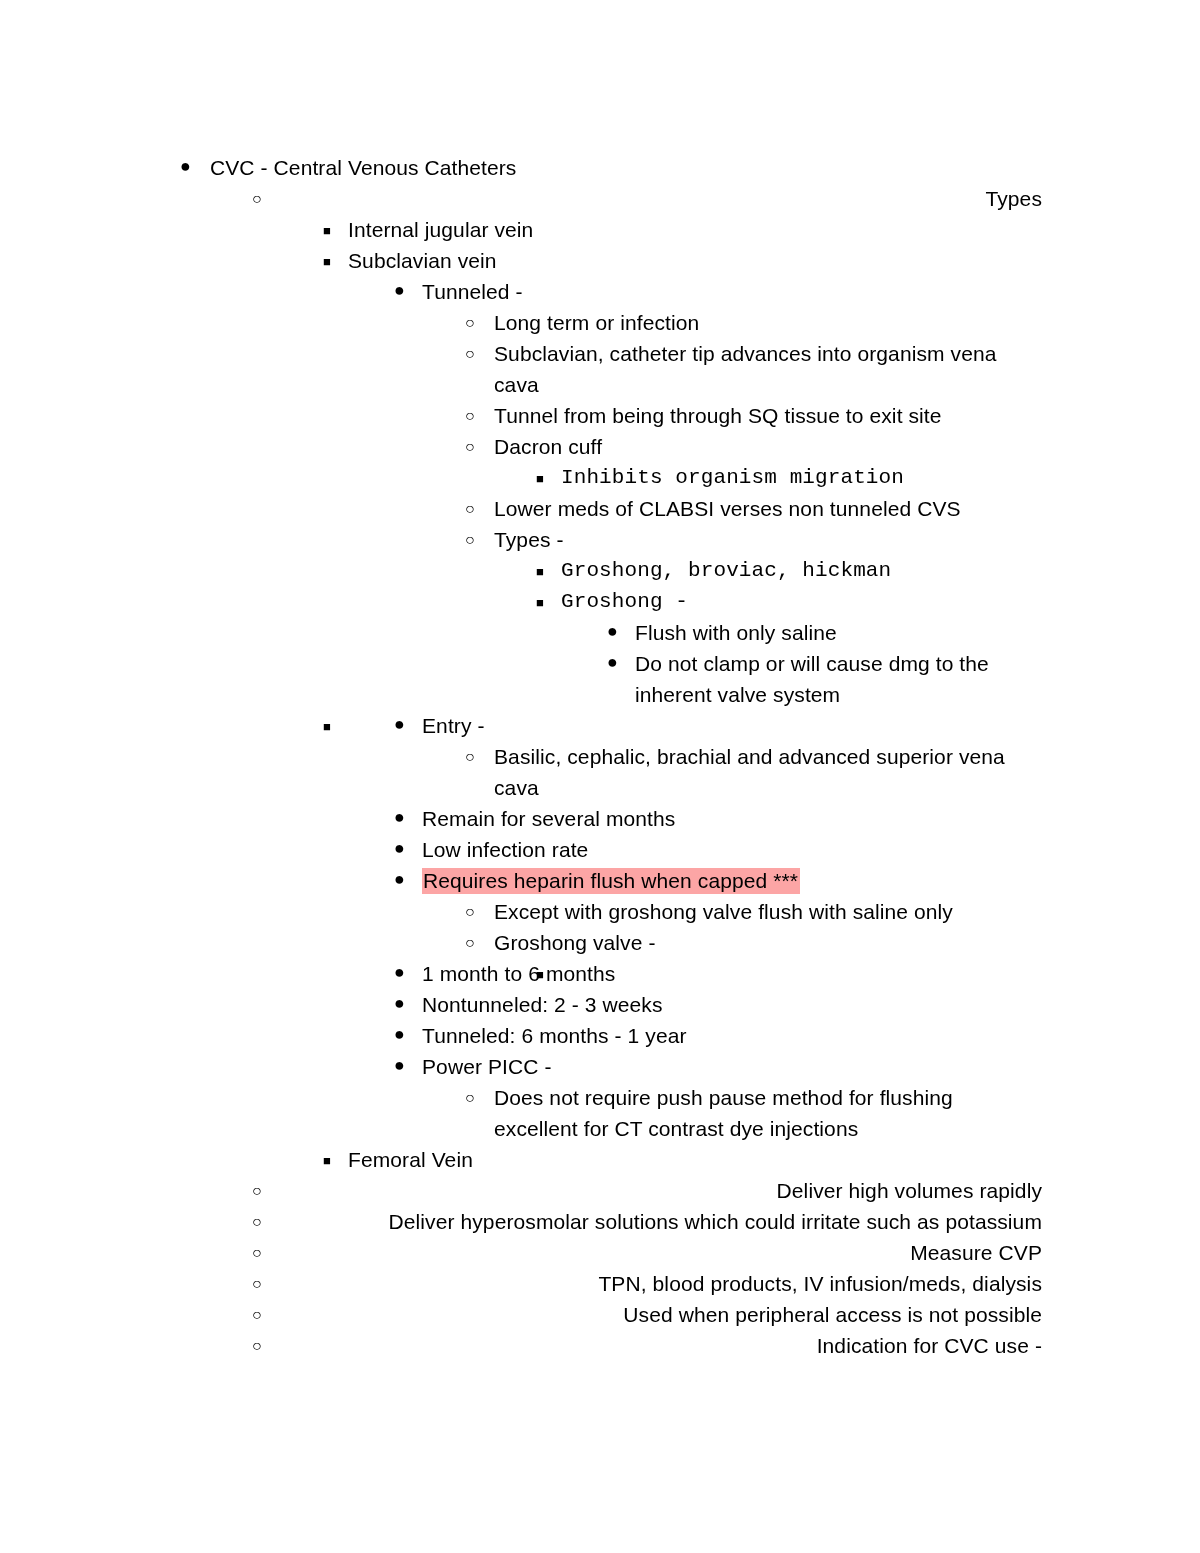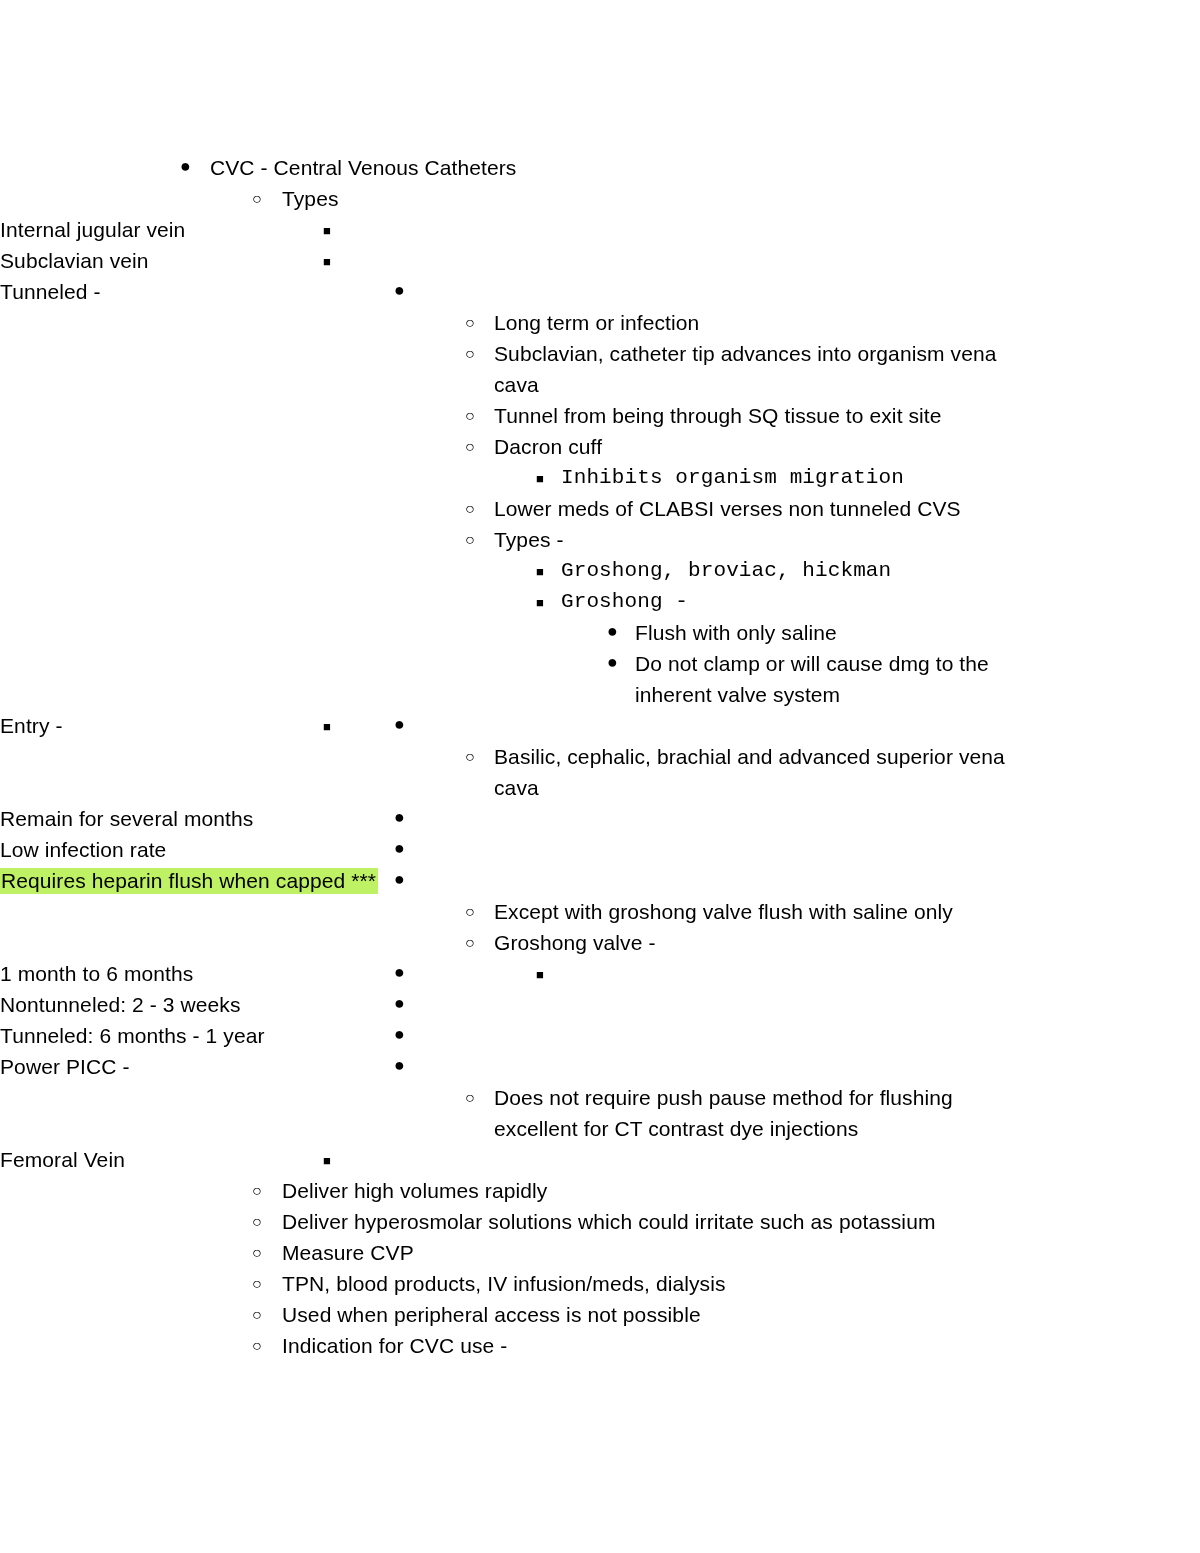--- a/index.html
+++ b/index.html
@@ -41,38 +41,38 @@
     font-size: 21px;
     line-height: 31px;
   }
   .bullet.disc   { font-size: 18px; }
   .bullet.circle { font-size: 16px; }
   .bullet.square { font-size: 13px; }
   .txt {
     display: block;
   }
   .hl {
-    background: #bef264;
+    background: #fca5a5;
     padding: 1px 2px 2px 1px;
     box-decoration-break: clone;
     -webkit-box-decoration-break: clone;
   }
 
   
   .lvl1 .bullet { left: 180px; top: -1px; }
   .lvl1 .txt    { margin-left: 210px; margin-right: 158px; margin-top: 12px; }
 
   .lvl2 .bullet { left: 252px; top: 0px; }
-  .lvl2 .txt    { margin-left: 282px; margin-right: 158px; }
+  .lvl2 .txt    { margin-left: 282px; margin-right: 158px; text-align: right; }
 
   .lvl3 .bullet { left: 323px; top: 1px; }
-  .lvl3 .txt    { margin-right: 158px; }
+  .lvl3 .txt    { margin-left: 348px; margin-right: 158px; }
 
   .lvl4 .bullet { left: 394px; top: -1px; }
-  .lvl4 .txt    { margin-right: 158px; }
+  .lvl4 .txt    { margin-left: 422px; margin-right: 158px; }
 
   .lvl5 .bullet { left: 465px; top: 0px; }
   .lvl5 .txt    { margin-left: 494px; margin-right: 158px; }
 
   .lvl6 .bullet { left: 536px; top: 1px; }
   .lvl6 .txt    { margin-left: 561px; margin-right: 158px; font-family: Liberation Mono, monospace; }
 
   .lvl7 .bullet { left: 607px; top: -1px; }
   .lvl7 .txt    { margin-left: 635px; margin-right: 170px; }
 </style>

